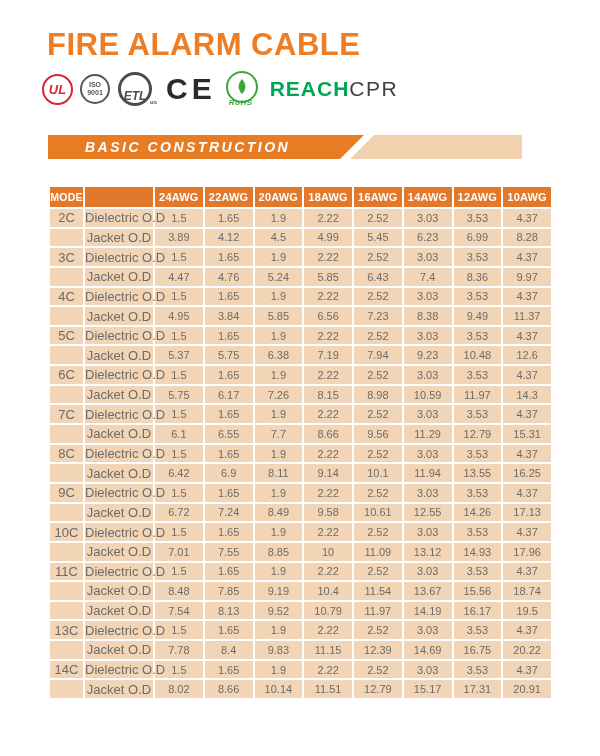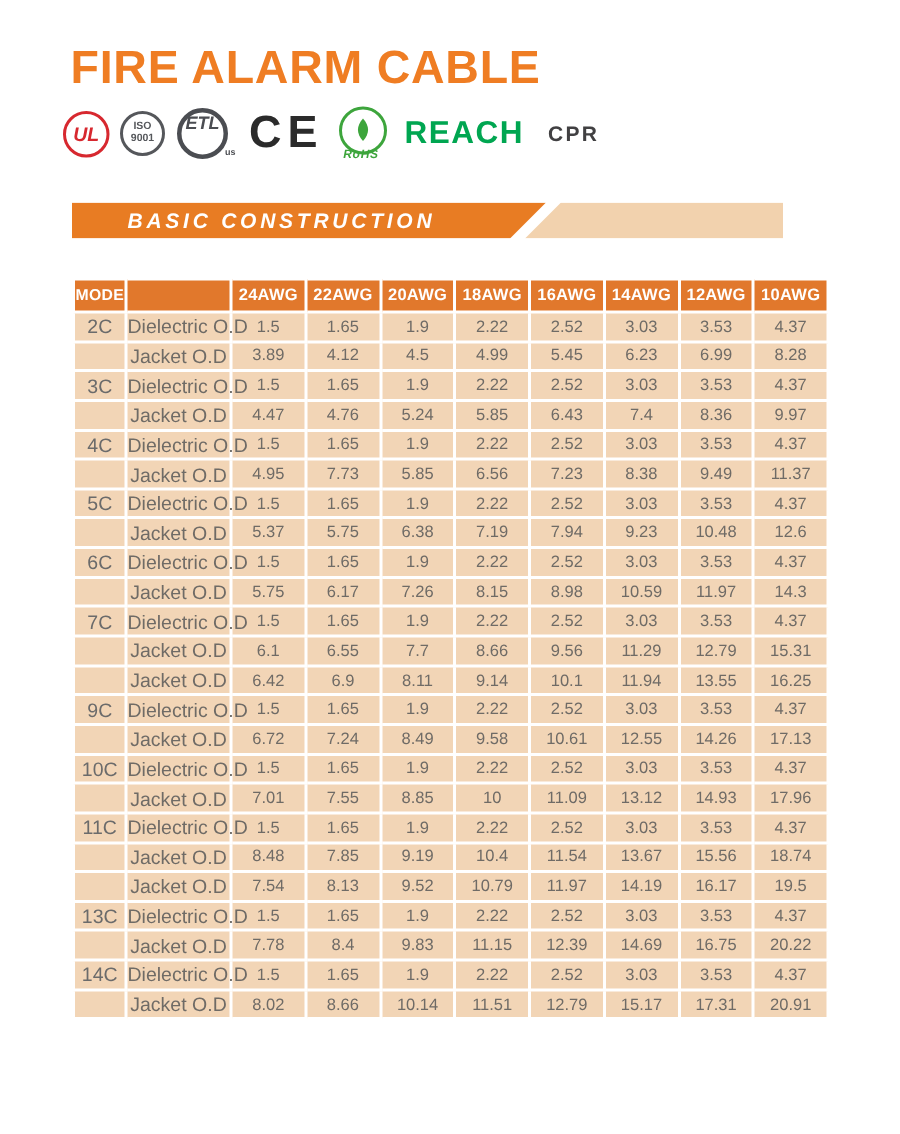--- a/index.html
+++ b/index.html
@@ -20,37 +20,37 @@
     display: flex; align-items: center; justify-content: center;
     color: #d7282f; font-weight: bold; font-style: italic; font-size: 13px;
   }
   .iso-badge {
     width: 26px; height: 26px; border: 2px solid #55575b; border-radius: 50%;
     color: #55575b; text-align: center; font-size: 7px; font-weight: bold; line-height: 1.15;
     display: flex; flex-direction: column; justify-content: center; margin-left: 7px;
   }
   .etl-badge {
     width: 28px; height: 28px; border: 3px solid #4b4d52; border-radius: 50%;
-    color: #4b4d52; display: flex; align-items: flex-start; justify-content: center;
+    color: #4b4d52; display: flex; align-items: flex-end; justify-content: center;
     font-size: 12px; font-weight: bold; font-style: italic; margin-left: 8px; position: relative;
   }
   .etl-sub { position: absolute; right: -8px; bottom: -2px; font-size: 6px; font-style: normal; }
   .ce-mark { font-size: 30px; font-weight: bold; color: #2b2b2b; letter-spacing: 4px; margin-left: 14px; line-height: 1; }
   .rohs-badge { width: 34px; height: 36px; position: relative; margin-left: 8px; }
   .rohs-ring {
     position: absolute; left: 2px; top: 0; width: 28px; height: 28px;
     border: 2px solid #3da53c; border-radius: 50%;
     display: flex; align-items: center; justify-content: center;
   }
   .rohs-text {
     position: absolute; bottom: 0; left: 0; width: 100%; text-align: center;
     font-size: 8px; font-weight: bold; font-style: italic; color: #3da53c; letter-spacing: 0.5px;
   }
   .reach-mark { font-size: 21px; font-weight: bold; color: #00a651; letter-spacing: 1px; margin-left: 12px; }
-  .cpr-mark { font-size: 14px; font-weight: bold; color: #414042; letter-spacing: 1.5px; margin-left: 16px; }
+  .cpr-mark { font-size: 21px; font-weight: normal; color: #414042; letter-spacing: 1.5px; }
 
   
   .banner { position: absolute; left: 48px; top: 135px; width: 505px; height: 24px; font-style: italic; }
   .banner-main {
     position: absolute; left: 0; top: 0; width: 316px; height: 24px; background: #e87c23;
     clip-path: polygon(0 0, 100% 0, calc(100% - 24px) 100%, 0 100%);
     display: flex; align-items: center;
   }
   .banner-text { margin-left: 37px; color: #ffffff; font-weight: bold; font-size: 14px; letter-spacing: 2.5px; white-space: nowrap; }
   .banner-tail {
@@ -199,21 +199,21 @@
           <td>2.22</td>
           <td>2.52</td>
           <td>3.03</td>
           <td>3.53</td>
           <td>4.37</td>
         </tr>
         <tr>
           <td class="mode-cell"></td>
           <td class="label-cell">Jacket O.D</td>
           <td>4.95</td>
-          <td>7.73</td>
+          <td>3.84</td>
           <td>5.85</td>
           <td>6.56</td>
           <td>7.23</td>
           <td>8.38</td>
           <td>9.49</td>
           <td>11.37</td>
         </tr>
         <tr>
           <td class="mode-cell">5C</td>
           <td class="label-cell">Dielectric O.D</td>
@@ -280,20 +280,32 @@
           <td>6.1</td>
           <td>6.55</td>
           <td>7.7</td>
           <td>8.66</td>
           <td>9.56</td>
           <td>11.29</td>
           <td>12.79</td>
           <td>15.31</td>
         </tr>
         <tr>
+          <td class="mode-cell">8C</td>
+          <td class="label-cell">Dielectric O.D</td>
+          <td>1.5</td>
+          <td>1.65</td>
+          <td>1.9</td>
+          <td>2.22</td>
+          <td>2.52</td>
+          <td>3.03</td>
+          <td>3.53</td>
+          <td>4.37</td>
+        </tr>
+        <tr>
           <td class="mode-cell"></td>
           <td class="label-cell">Jacket O.D</td>
           <td>6.42</td>
           <td>6.9</td>
           <td>8.11</td>
           <td>9.14</td>
           <td>10.1</td>
           <td>11.94</td>
           <td>13.55</td>
           <td>16.25</td>

